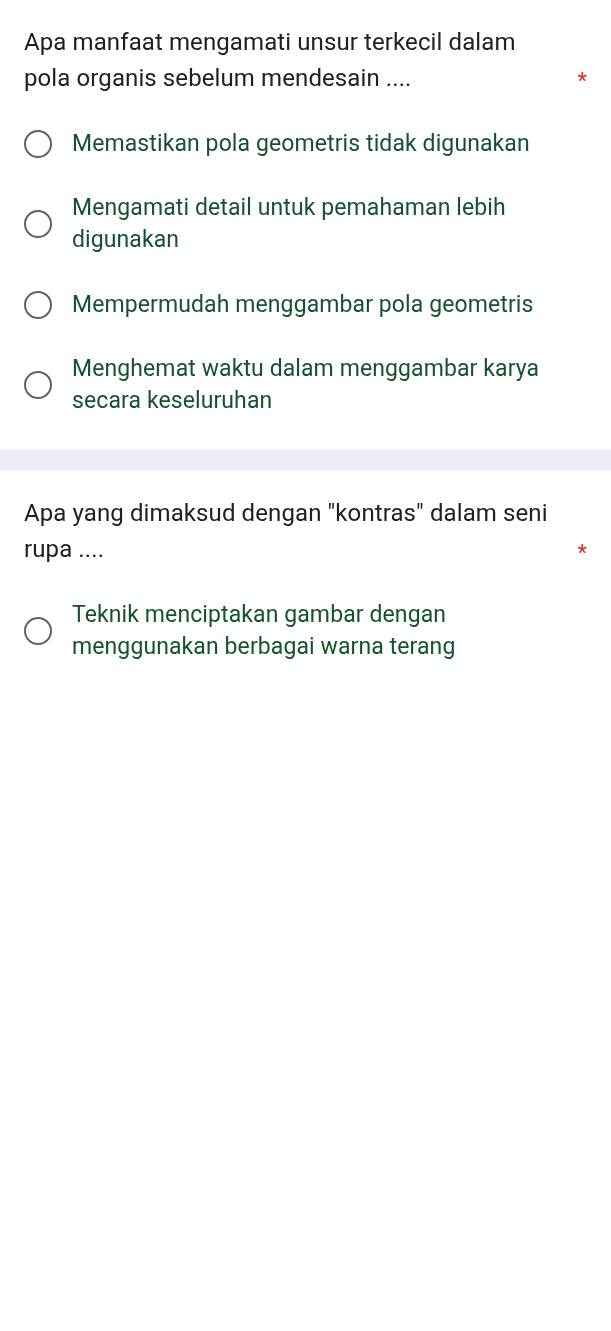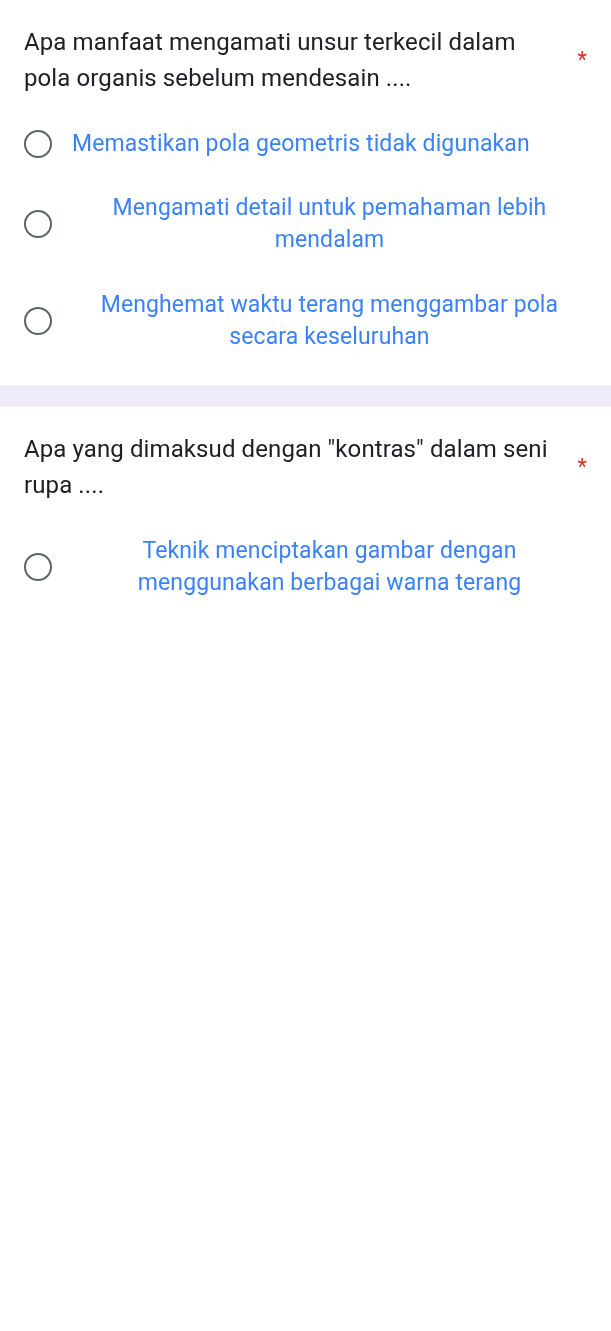--- a/index.html
+++ b/index.html
@@ -11,21 +11,21 @@
       font-family: Roboto, Arial, sans-serif;
       background: #fff;
       width: 611px;
     }
     .question-block {
       background: #fff;
       padding: 24px 24px 32px 24px;
     }
     .question-header {
       display: flex;
-      align-items: center;
+      align-items: flex-end;
       margin-bottom: 32px;
     }
     .question-text {
       font-size: 24px;
       color: #202124;
       line-height: 1.5;
       flex: 1;
       letter-spacing: 0.1px;
     }
     .required-asterisk {
@@ -48,24 +48,23 @@
     .radio-circle {
       width: 28px;
       height: 28px;
       min-width: 28px;
       border: 2.5px solid #5f6368;
       border-radius: 50%;
       flex-shrink: 0;
     }
     .option-label {
       font-size: 23px;
-      color: #3b82f6;
+      color: #14532d;
       line-height: 1.4;
       letter-spacing: 0.1px;
-      text-align: center;
     }
     .divider {
       height: 22px;
       background: #f0ebf8;
       width: 100%;
     }
   </style>
 </head>
 <body>
 
@@ -74,25 +73,29 @@
     <div class="question-text">Apa manfaat mengamati unsur terkecil dalam pola organis sebelum mendesain ....</div>
     <div class="required-asterisk">*</div>
   </div>
   <div class="options">
     <div class="option-row">
       <div class="radio-circle"></div>
       <div class="option-label">Memastikan pola geometris tidak digunakan</div>
     </div>
     <div class="option-row">
       <div class="radio-circle"></div>
-      <div class="option-label">Mengamati detail untuk pemahaman lebih mendalam</div>
+      <div class="option-label">Mengamati detail untuk pemahaman lebih digunakan</div>
     </div>
     <div class="option-row">
       <div class="radio-circle"></div>
-      <div class="option-label">Menghemat waktu terang menggambar pola secara keseluruhan</div>
+      <div class="option-label">Mempermudah menggambar pola geometris</div>
+    </div>
+    <div class="option-row">
+      <div class="radio-circle"></div>
+      <div class="option-label">Menghemat waktu dalam menggambar karya secara keseluruhan</div>
     </div>
   </div>
 </div>
 
 <div class="divider"></div>
 
 <div class="question-block">
   <div class="question-header">
     <div class="question-text">Apa yang dimaksud dengan "kontras" dalam seni rupa ....</div>
     <div class="required-asterisk">*</div>

